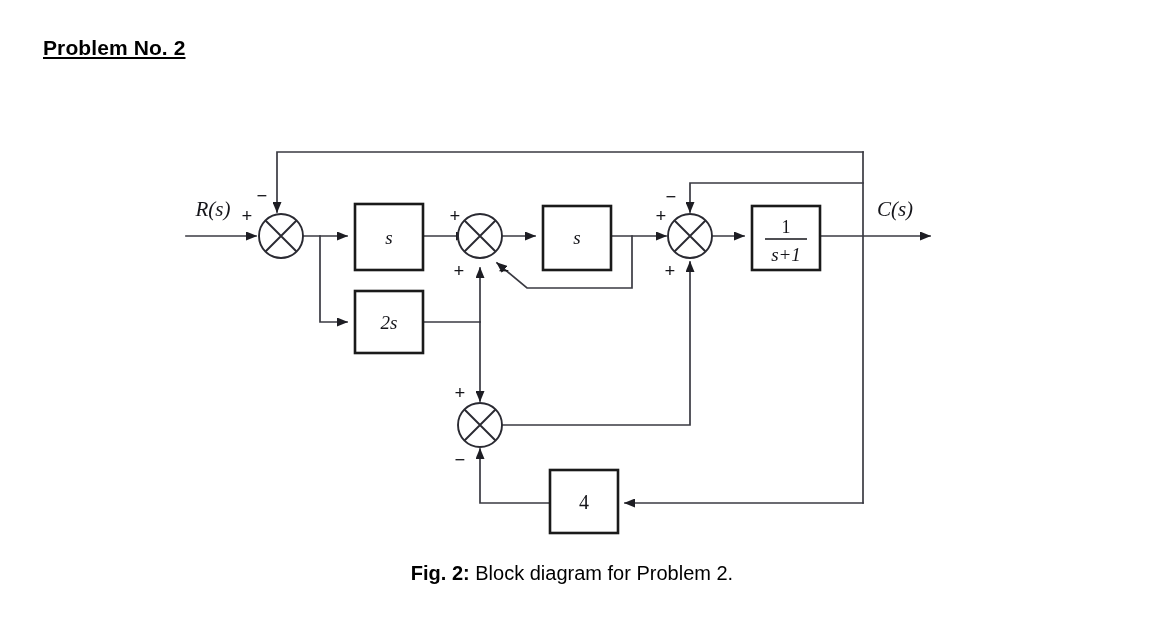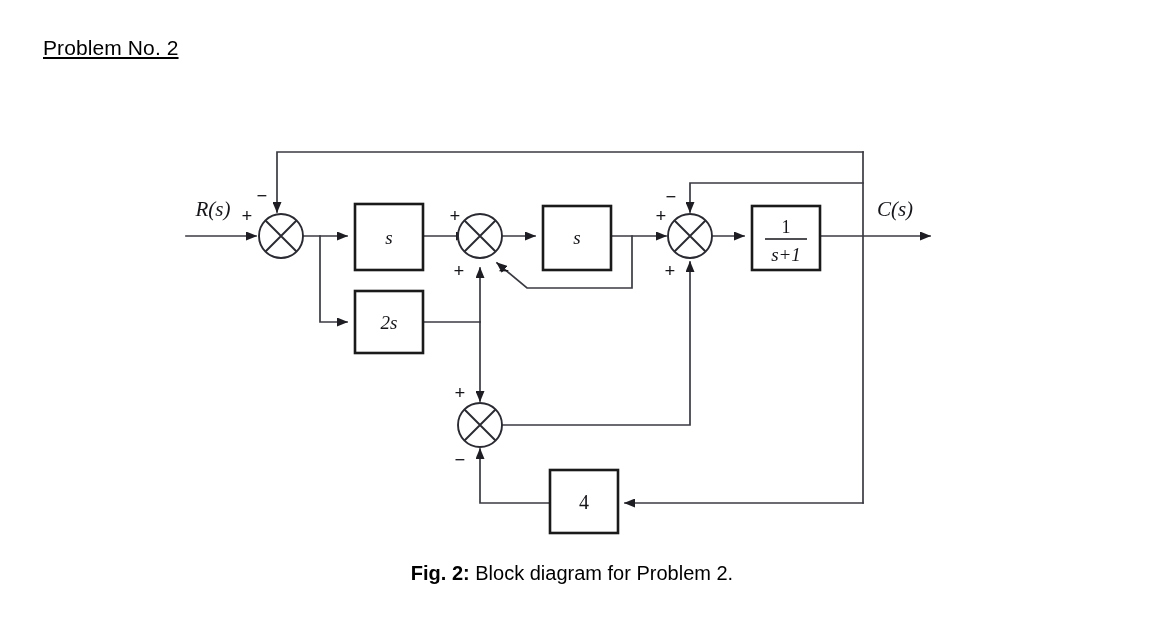--- a/index.html
+++ b/index.html
@@ -18,21 +18,21 @@
   #page {
     position: relative;
     width: 1152px;
     height: 622px;
   }
   .prob-title {
     position: absolute;
     left: 43px;
     top: 36px;
     font-size: 21px;
-    font-weight: normal;
+    font-weight: bold;
     text-decoration: underline;
     letter-spacing: 0.1px;
     white-space: nowrap;
   }
   .prob-body {
     position: absolute;
     left: 43px;
     top: 74px;
     width: 1090px;
     font-size: 20.5px;

